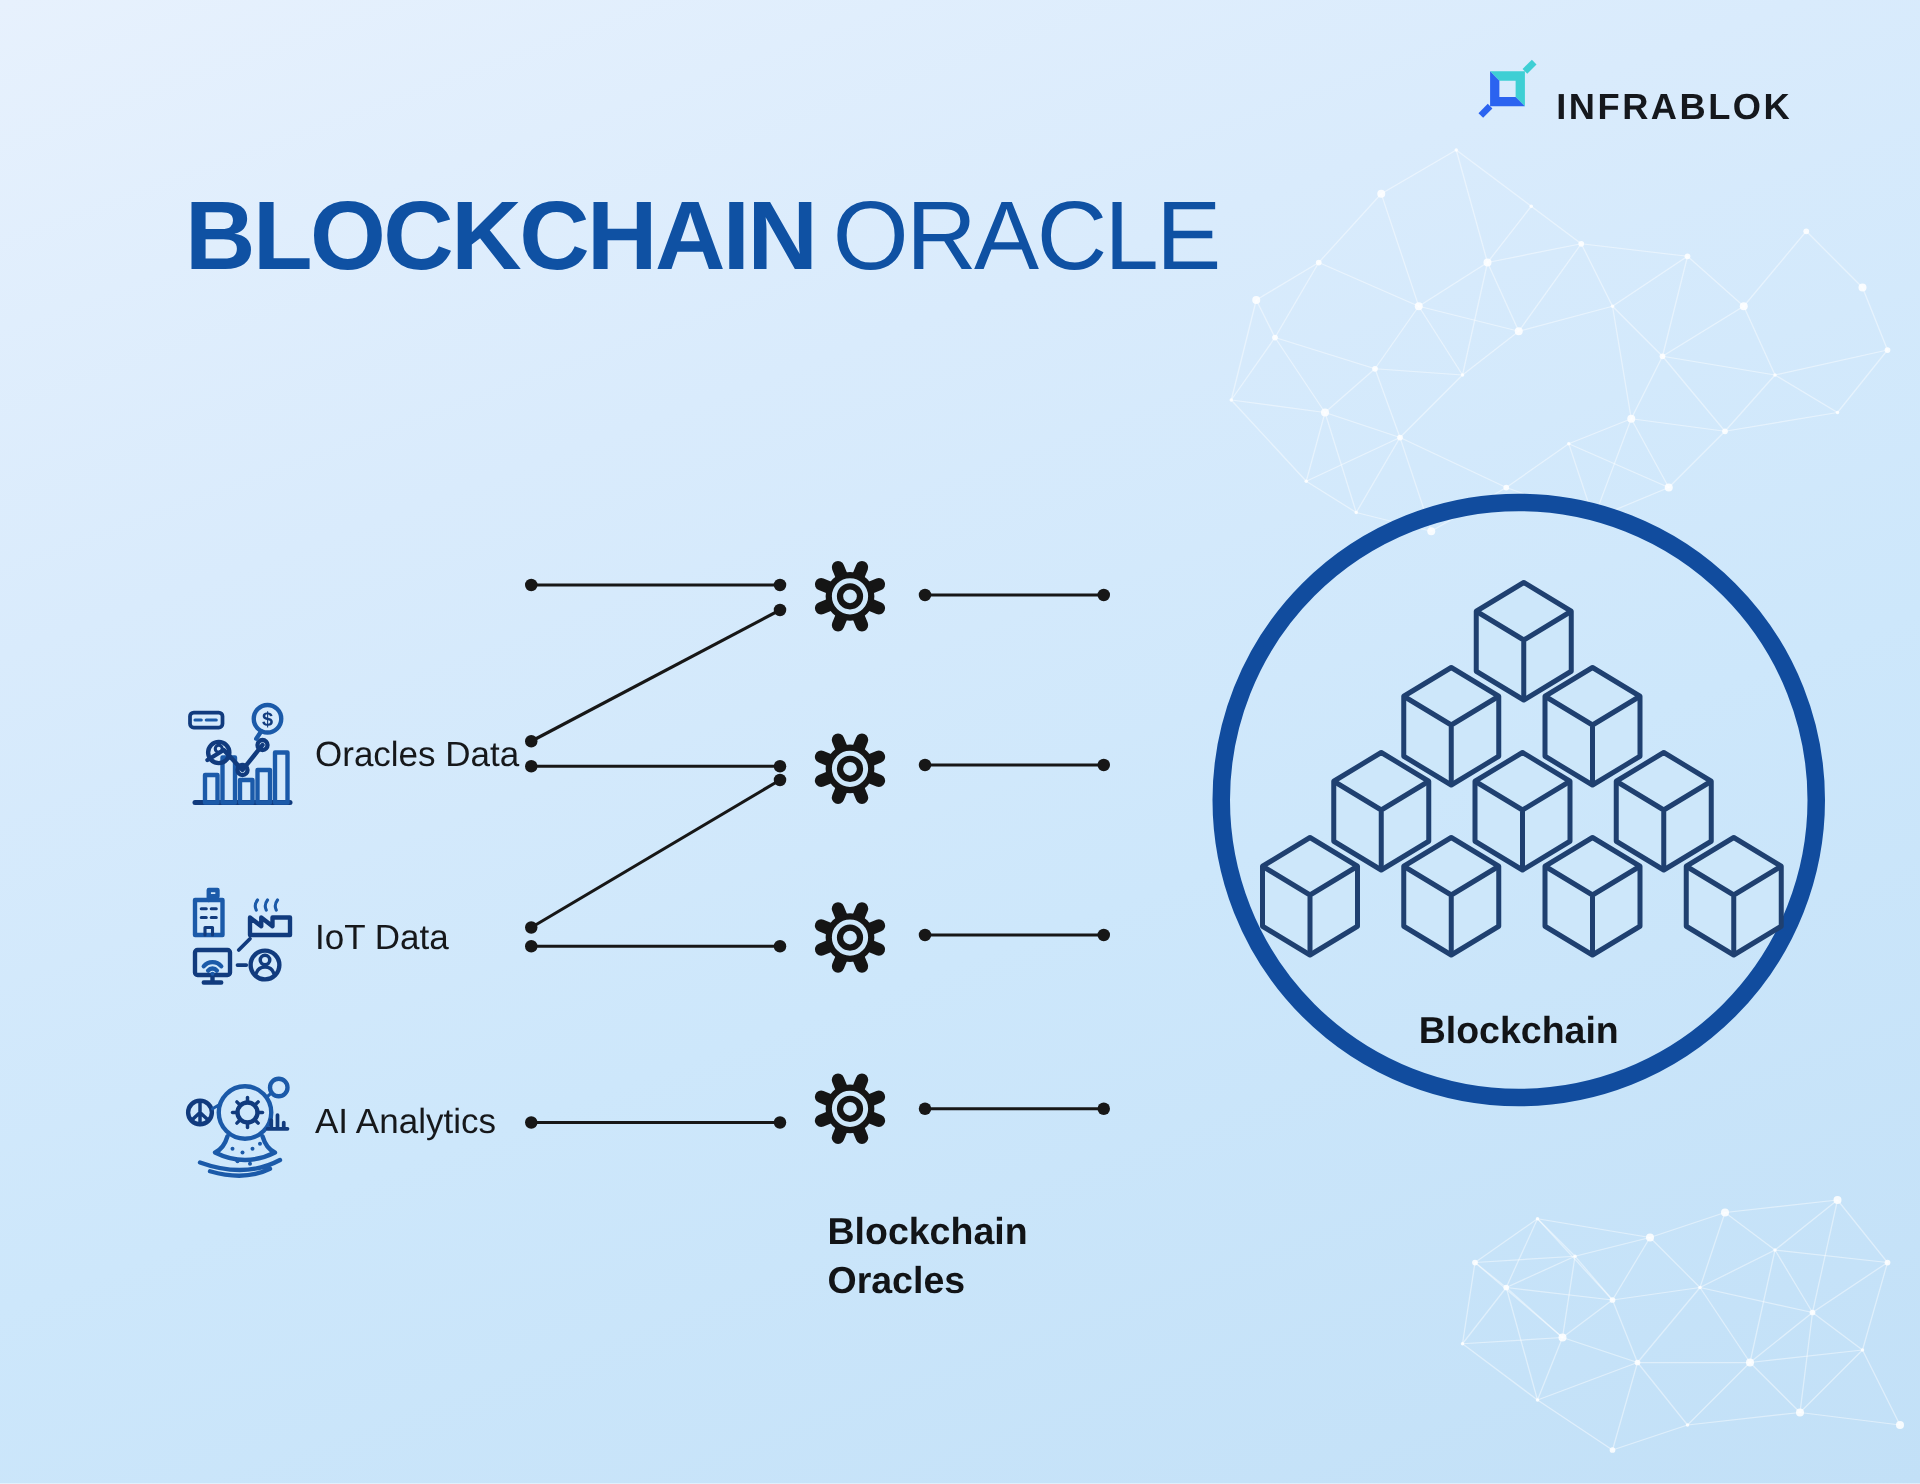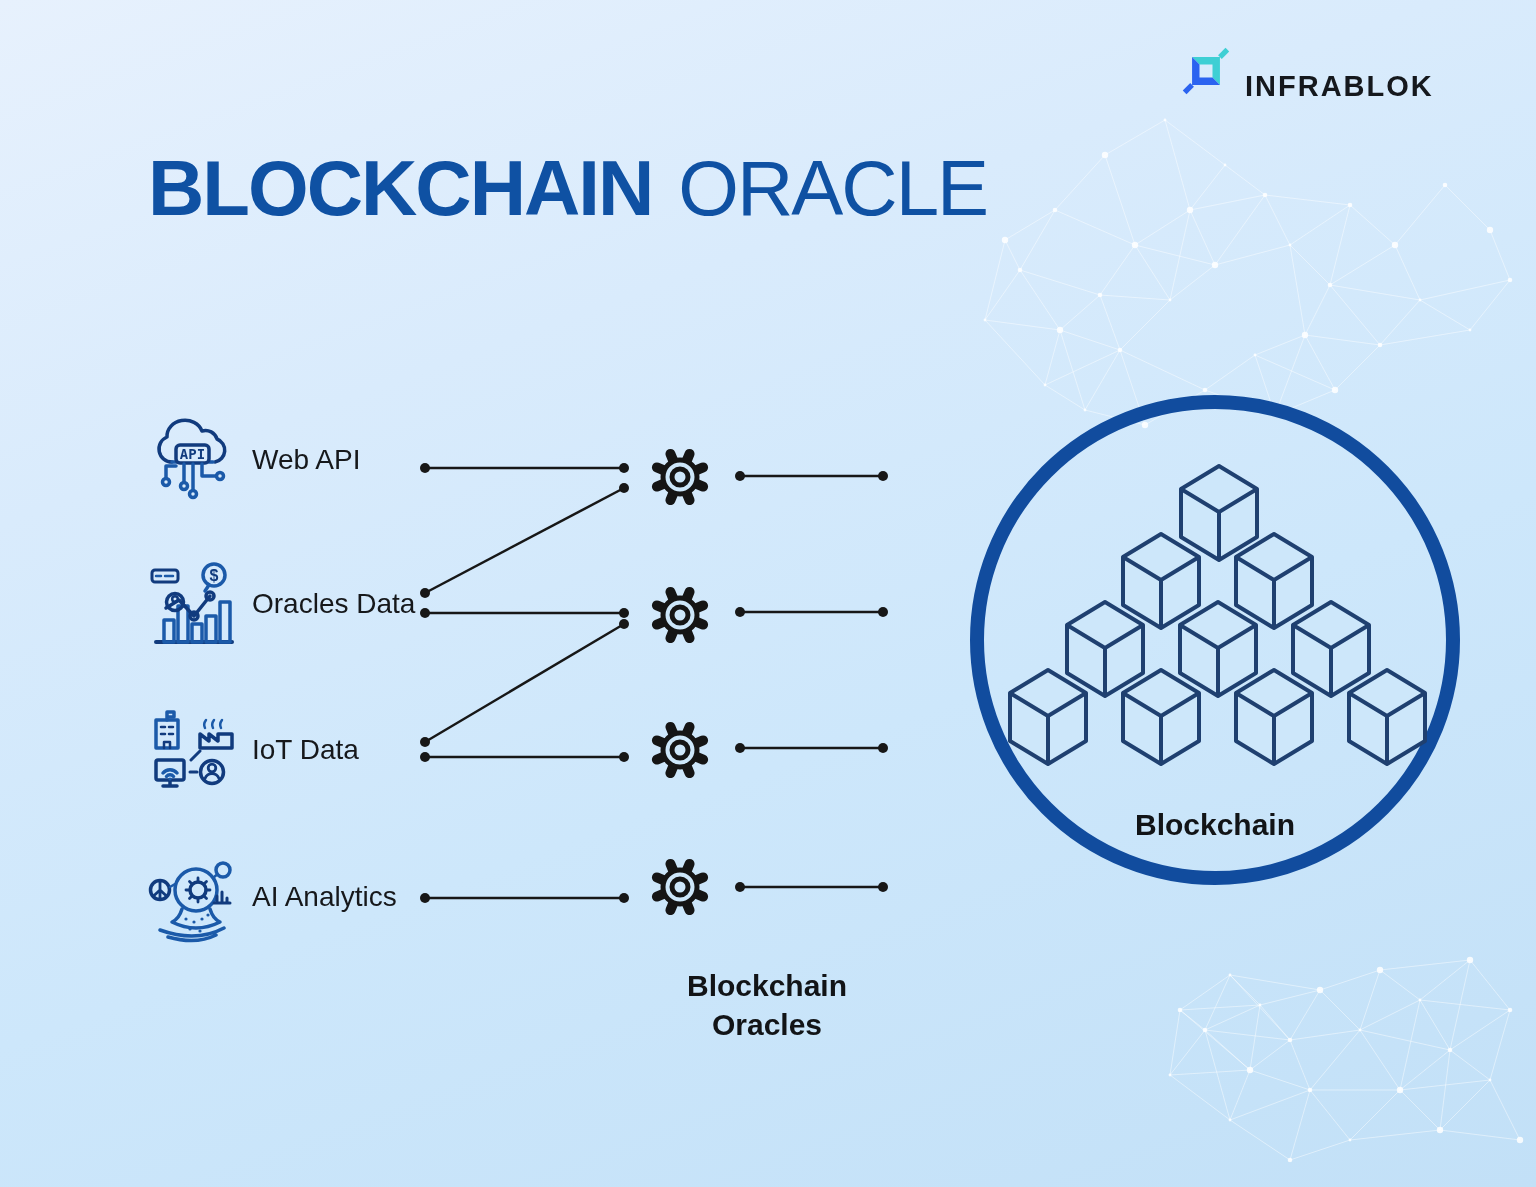--- a/index.html
+++ b/index.html
@@ -10,27 +10,27 @@
     font-family:"Liberation Sans",sans-serif;
     background:linear-gradient(160deg,#e7f1fd 0%,#d9ebfc 30%,#cde7fb 60%,#c2e0f7 100%);
   }
   .layer{position:absolute;left:0;top:0;width:1536px;height:1187px;}
   
   .logo{position:absolute;left:1180px;top:38px;display:flex;align-items:center;gap:13px;}
   .logo-text{font-size:29px;font-weight:bold;color:#15181d;letter-spacing:2px;margin-top:32px;}
   
   .title{position:absolute;left:148px;top:143px;font-size:78px;letter-spacing:-2px;color:#0f51a3;white-space:nowrap;}
   .title .t-bold{font-weight:bold;}
-  .title .t-reg{font-weight:normal;margin-left:26px;}
+  .title .t-reg{font-weight:normal;margin-left:14px;}
   
   .source-row{position:absolute;left:146px;display:flex;align-items:center;}
   .source-icon{width:92px;height:92px;flex:0 0 92px;}
   .source-label{margin-left:14px;font-size:28px;font-weight:500;color:#16181b;white-space:nowrap;}
   
-  .oracles-label{position:absolute;left:662px;top:966px;width:210px;font-size:30px;line-height:39px;font-weight:bold;color:#121417;text-align:center;}
+  .oracles-label{position:absolute;left:662px;top:966px;width:210px;font-size:30px;line-height:39px;font-weight:bold;color:#121417;}
   .blockchain-label{position:absolute;left:1115px;top:808px;width:200px;text-align:center;font-size:30px;font-weight:bold;color:#121417;}
   .conn{stroke:#171717;stroke-width:2.5;}
 </style>
 </head>
 <body>
 
 <div class="canvas">
 
   <svg class="layer" viewBox="0 0 1536 1187">
     <defs>
@@ -303,37 +303,20 @@
       <polygon points="13,13 21,21 21,35 35,35 43,43 13,43" fill="#2b63f0"></polygon>
       <polygon points="11,41 3,49 7,53 15,45" fill="#2b63f0"></polygon>
     </svg>
     <span class="logo-text">INFRABLOK</span>
   </div>
 
   <div class="title">
     <span class="t-bold">BLOCKCHAIN</span><span class="t-reg">ORACLE</span>
   </div>
 
-  <div class="source-row" style="top:414px">
-    <svg class="source-icon" viewBox="0 0 92 92" fill="none" stroke="#1b5aa9" stroke-width="3.5" stroke-linecap="round" stroke-linejoin="round">
-      <path stroke="#113b7e" d="M26,48 a13,13 0 0 1 -5,-25 a18,16 0 0 1 35,-6 a12,12 0 0 1 15,8 a12,12 0 0 1 -2,23"></path>
-      <path d="M26,48 H31 M63,48 H67"></path>
-      <rect x="30" y="31" width="33" height="18" rx="4" stroke="#113b7e"></rect>
-      <text x="46.5" y="45" text-anchor="middle" font-family="DejaVu Sans Mono, monospace" font-size="14" font-weight="bold" fill="#113b7e" stroke="none">API</text>
-      <path d="M38,50 V68"></path>
-        <circle cx="38" cy="72" r="3.5"></circle>
-      <path d="M47,50 V76"></path>
-        <circle cx="47" cy="80" r="3.5"></circle>
-      <path d="M56,50 V62 H70"></path>
-        <circle cx="74" cy="62" r="3.5"></circle>
-      <path d="M30,52 H20 V64"></path>
-        <circle cx="20" cy="68" r="3.5"></circle>
-    </svg>
-    <span class="source-label">Web API</span>
-  </div>
 
   <div class="source-row" style="top:558px">
     <svg class="source-icon" viewBox="0 0 92 92" fill="none" stroke="#1b5aa9" stroke-width="3.5" stroke-linecap="round" stroke-linejoin="round">
       <path stroke="#113b7e" stroke-width="4" d="M10,84 H86"></path>
       <rect x="18" y="62" width="10" height="22"></rect>
       <rect x="32" y="48" width="10" height="36"></rect>
       <rect x="46" y="66" width="10" height="18"></rect>
       <rect x="60" y="58" width="10" height="26"></rect>
       <rect x="74" y="44" width="10" height="40"></rect>
       <path stroke="#113b7e" d="M20,50 L33,42 L48,58 L64,38"></path>

